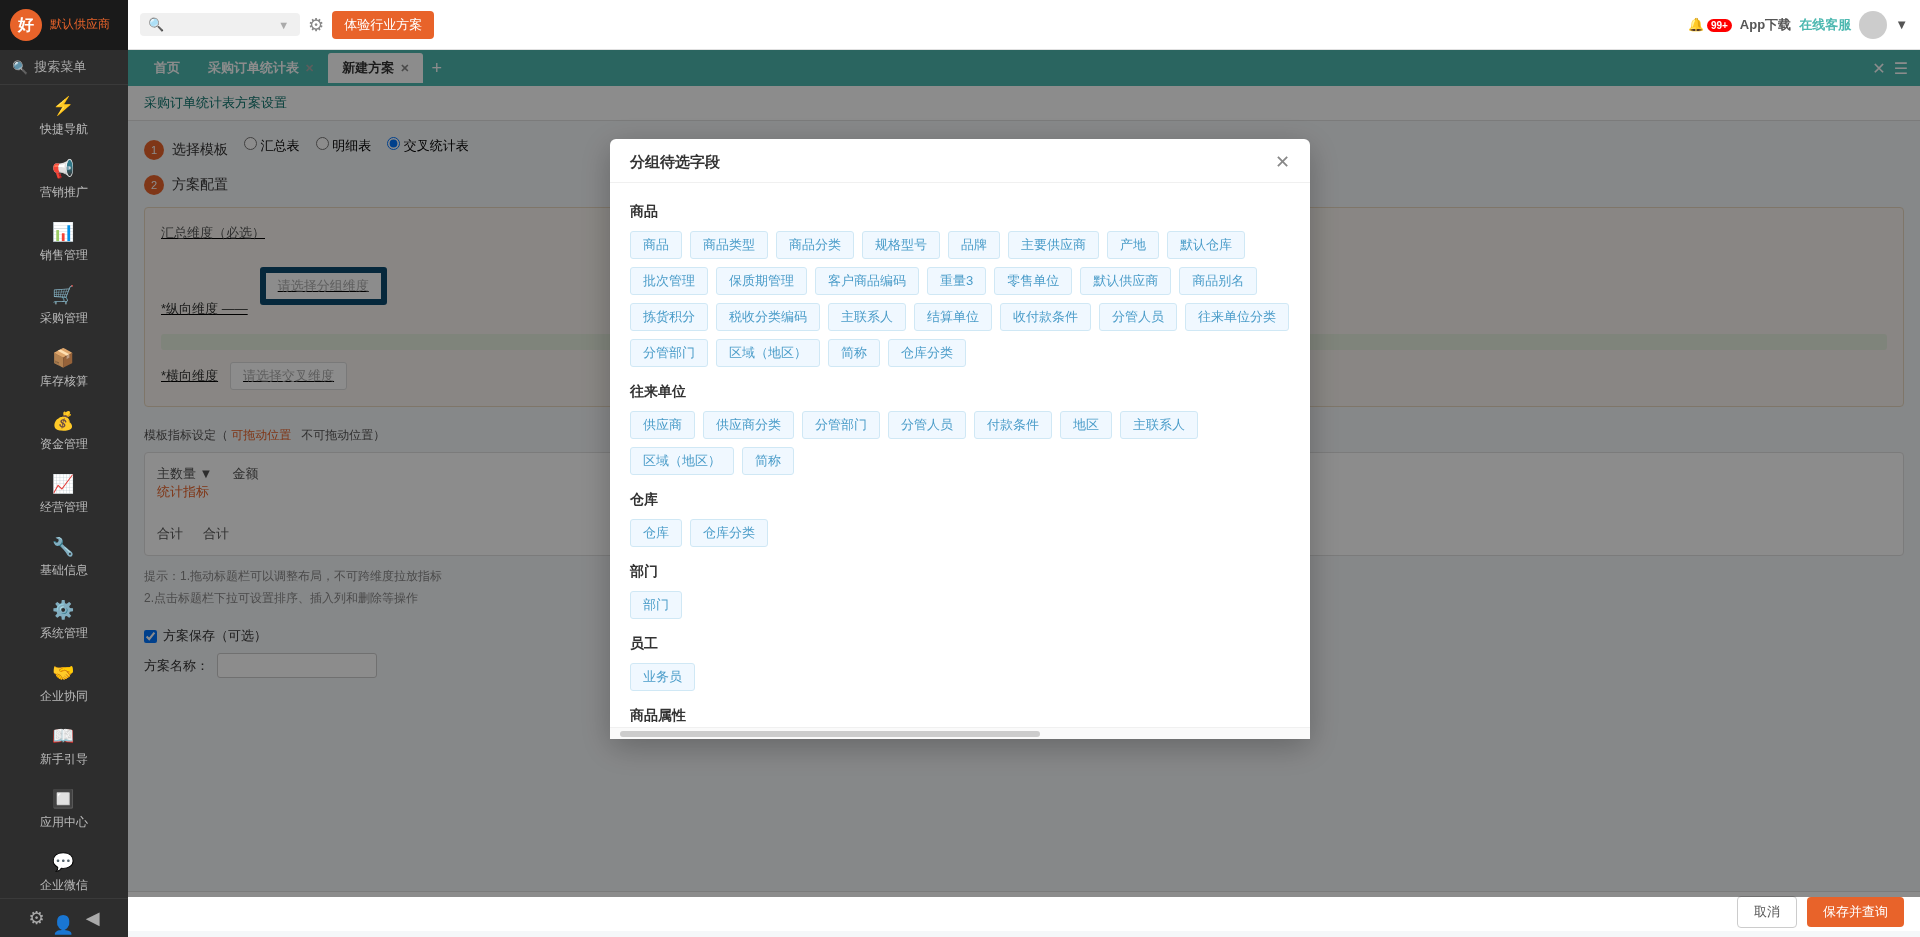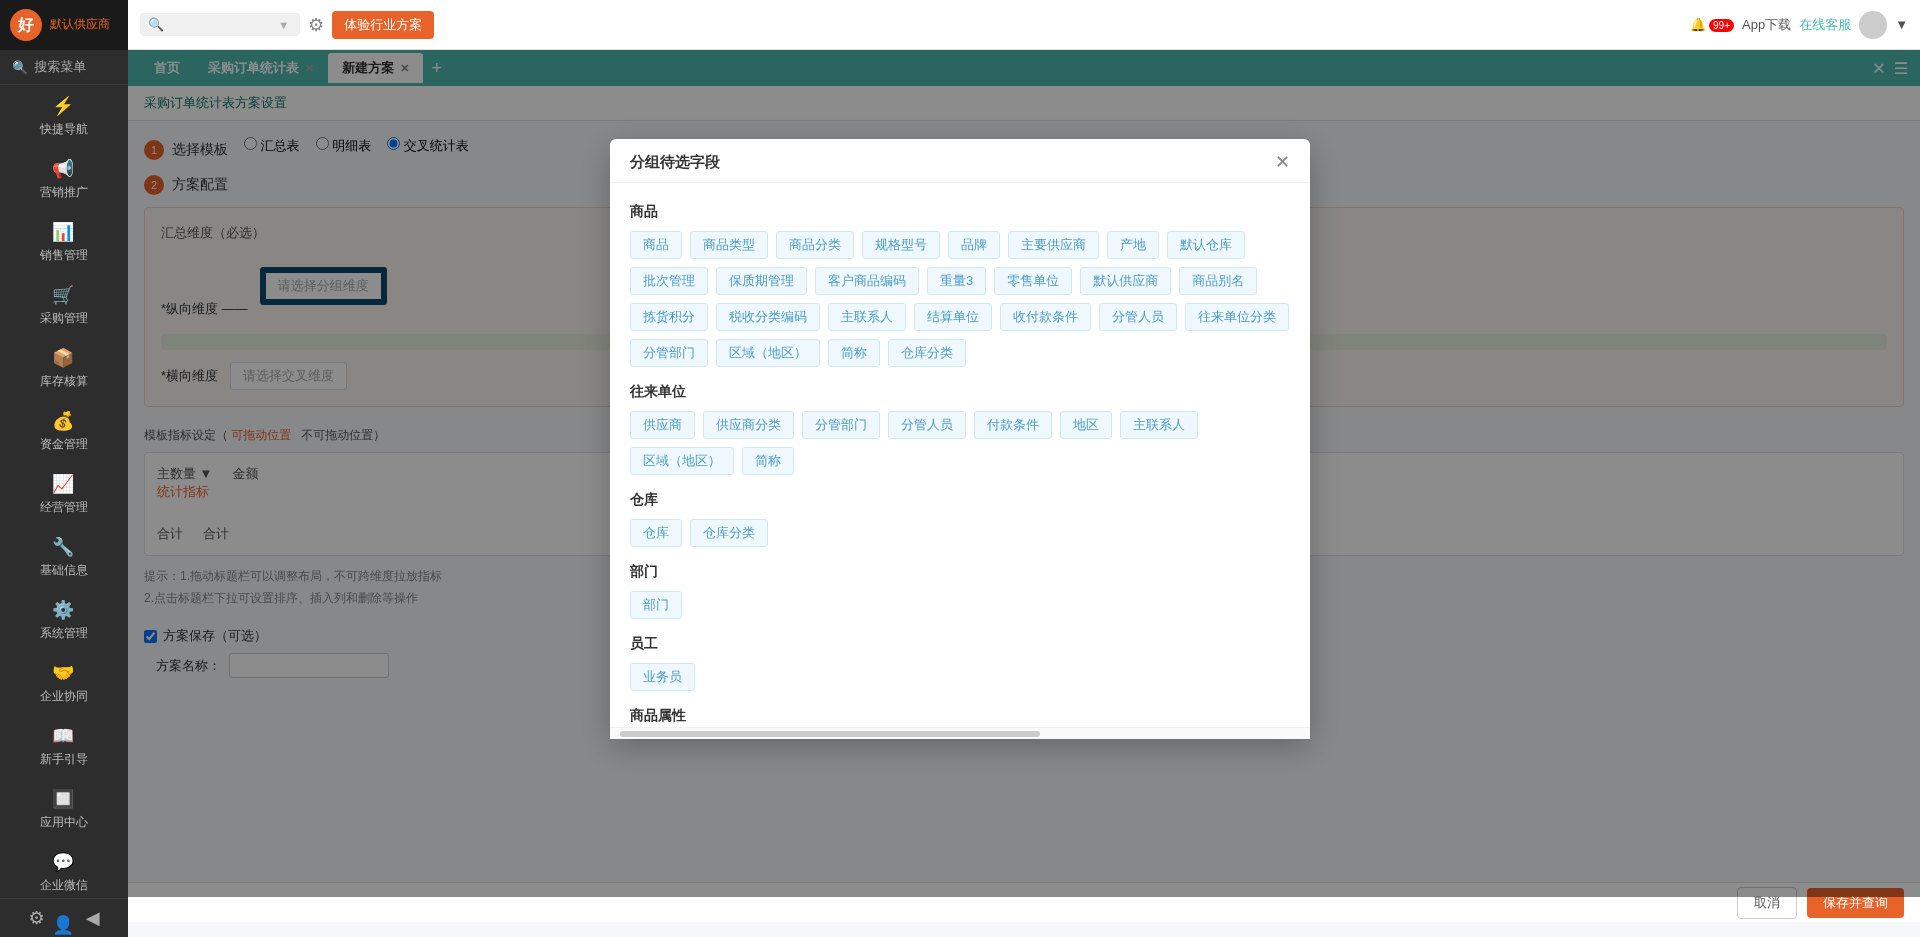--- a/index.html
+++ b/index.html
@@ -20,39 +20,39 @@
     .sidebar-item { display: flex; flex-direction: column; align-items: center; padding: 10px 5px; cursor: pointer; color: #bbb; font-size: 12px; }
     .sidebar-item .icon { font-size: 18px; margin-bottom: 4px; }
 
     
     .topbar {
       position: fixed; left: 128px; top: 0; right: 0; height: 50px; background: #fff; display: flex; align-items: center; padding: 0 12px; border-bottom: 1px solid #e0e0e0; z-index: 9;
     }
     .topbar-search { display: flex; align-items: center; background: #f0f0f0; border-radius: 4px; padding: 4px 8px; width: 160px; }
     .topbar-search input { border: none; background: transparent; outline: none; font-size: 13px; width: 110px; }
     .topbar-btn { background: #e8632a; color: white; border: none; border-radius: 4px; padding: 5px 12px; cursor: pointer; font-size: 13px; margin-left: 8px; }
-    .topbar-right { margin-left: auto; display: flex; align-items: center; gap: 8px; color: #555; font-size: 13px; }
+    .topbar-right { margin-left: auto; display: flex; align-items: center; gap: 8px; color: #555; font-size: 13px; font-weight: bold; }
     .topbar-badge { background: #f00; color: white; border-radius: 10px; font-size: 10px; padding: 1px 4px; margin-left: 2px; }
     .settings-icon { font-size: 18px; color: #888; cursor: pointer; margin-left: 8px; }
 
     
     .tabbar {
       position: fixed; left: 128px; top: 50px; right: 0; height: 36px; background: #4db8b0; display: flex; align-items: center; padding: 0 12px; z-index: 8;
     }
     .tab { display: flex; align-items: center; padding: 6px 14px; color: #fff; cursor: pointer; font-size: 13px; border-radius: 3px 3px 0 0; font-weight: bold; }
     .tab.active { background: #fff; color: #333; }
     .tab-close { margin-left: 6px; font-size: 11px; color: #aaa; cursor: pointer; }
     .tab-add { color: #fff; font-size: 18px; margin-left: 8px; cursor: pointer; line-height: 1; }
 
     
     .main { position: fixed; left: 128px; top: 86px; right: 0; bottom: 0; background: #f5f7f9; overflow: auto; }
     .page-title { padding: 8px 16px; font-size: 13px; color: #0f766e; border-bottom: 1px solid #e0e0e0; background: #fff; }
 
     
-    .bottombar { position: fixed; left: 128px; bottom: 15px; right: 0; height: 40px; background: #fff; border-top: 1px solid #e0e0e0; display: flex; align-items: center; justify-content: flex-end; padding: 0 16px; gap: 10px; z-index: 9; }
+    .bottombar { position: fixed; left: 128px; bottom: 6px; right: 0; height: 40px; background: #fff; border-top: 1px solid #e0e0e0; display: flex; align-items: center; justify-content: flex-end; padding: 0 16px; gap: 10px; z-index: 9; }
     .btn-cancel { background: #fff; border: 1px solid #ccc; color: #555; padding: 6px 16px; border-radius: 4px; cursor: pointer; font-size: 13px; }
     .btn-save { background: #e8632a; border: none; color: white; padding: 6px 16px; border-radius: 4px; cursor: pointer; font-size: 13px; }
 
     
     .overlay { position: fixed; left: 128px; top: 50px; right: 0; bottom: 40px; background: rgba(0,0,0,0.45); z-index: 100; }
 
     
     .modal {
       position: fixed; left: 50%; top: 50%; transform: translate(-50%, -55%);
       width: 700px; max-height: 600px; background: #fff; border-radius: 6px; z-index: 200;
@@ -71,21 +71,21 @@
     
     .modal-body::-webkit-scrollbar { width: 6px; }
     .modal-body::-webkit-scrollbar-track { background: #f5f5f5; }
     .modal-body::-webkit-scrollbar-thumb { background: #ccc; border-radius: 3px; }
 
     
     .content-area { padding: 16px; }
     .step-row { display: flex; align-items: center; margin-bottom: 12px; }
     .step-badge { background: #e8632a; color: white; border-radius: 50%; width: 20px; height: 20px; display: flex; align-items: center; justify-content: center; font-size: 11px; margin-right: 8px; }
     .step-label { font-size: 14px; color: #333; font-weight: 500; }
-    .form-section { background: #fff; border-radius: 4px; padding: 16px; margin-bottom: 12px; border: 1px solid #e8e8e8; }
+    .form-section { background: #fff; border-radius: 4px; padding: 16px; margin-bottom: 12px; border: 1px solid #e8e8e8; text-decoration: underline; }
     .radio-group { display: flex; gap: 16px; align-items: center; margin-bottom: 8px; }
 
     
     .modal-hscroll { height: 12px; background: #fafafa; border-top: 1px solid #f0f0f0; position: relative; }
     .modal-hscroll-bar { height: 6px; background: #ccc; border-radius: 3px; margin: 3px 10px; width: 60%; }
   </style>
 </head>
 <body>
 
 <div class="sidebar">
@@ -248,21 +248,21 @@
     </div>
     <div style="color:#888;font-size:12px;padding:10px 0;line-height:1.8;">
       提示：1.拖动标题栏可以调整布局，不可跨维度拉放指标<br>
       2.点击标题栏下拉可设置排序、插入列和删除等操作
     </div>
     <div style="display:flex;align-items:center;margin-top:8px;">
       <input type="checkbox" checked="" style="">
       <span style="margin-left:6px;color:#333;">方案保存（可选）</span>
     </div>
     <div style="display:flex;align-items:center;margin-top:8px;">
-      <span style="color:#333;margin-right:8px;margin-left:12px;">方案名称：</span>
+      <span style="color:#333;margin-right:8px;">方案名称：</span>
       <input type="text" style="border: 1px solid rgb(204, 204, 204); padding: 4px 8px; border-radius: 3px; width: 160px;">
     </div>
   </div>
 </div>
 
 <div class="overlay"></div>
 
 <div class="modal">
   <div class="modal-header">
     <span class="modal-title">分组待选字段</span>

